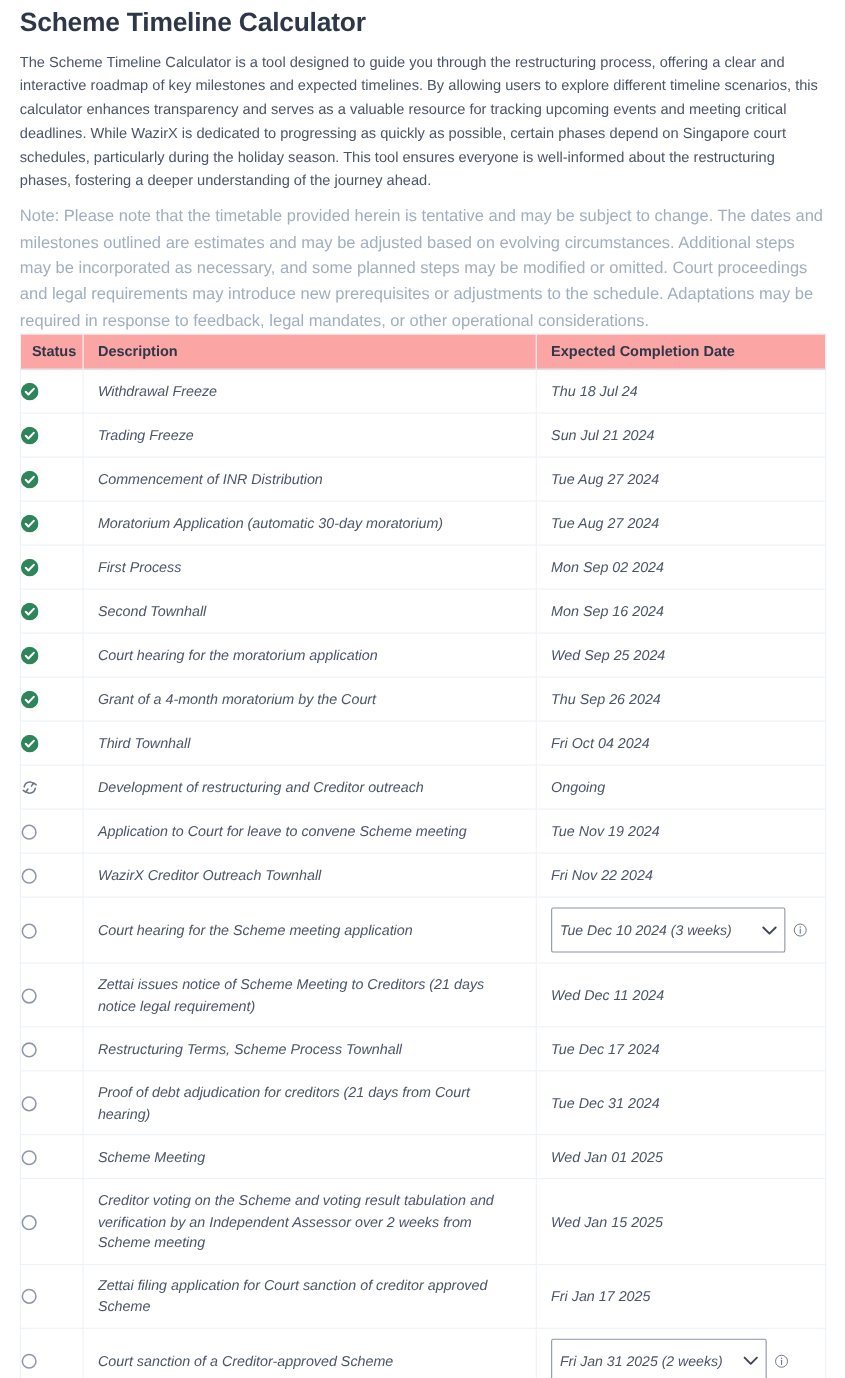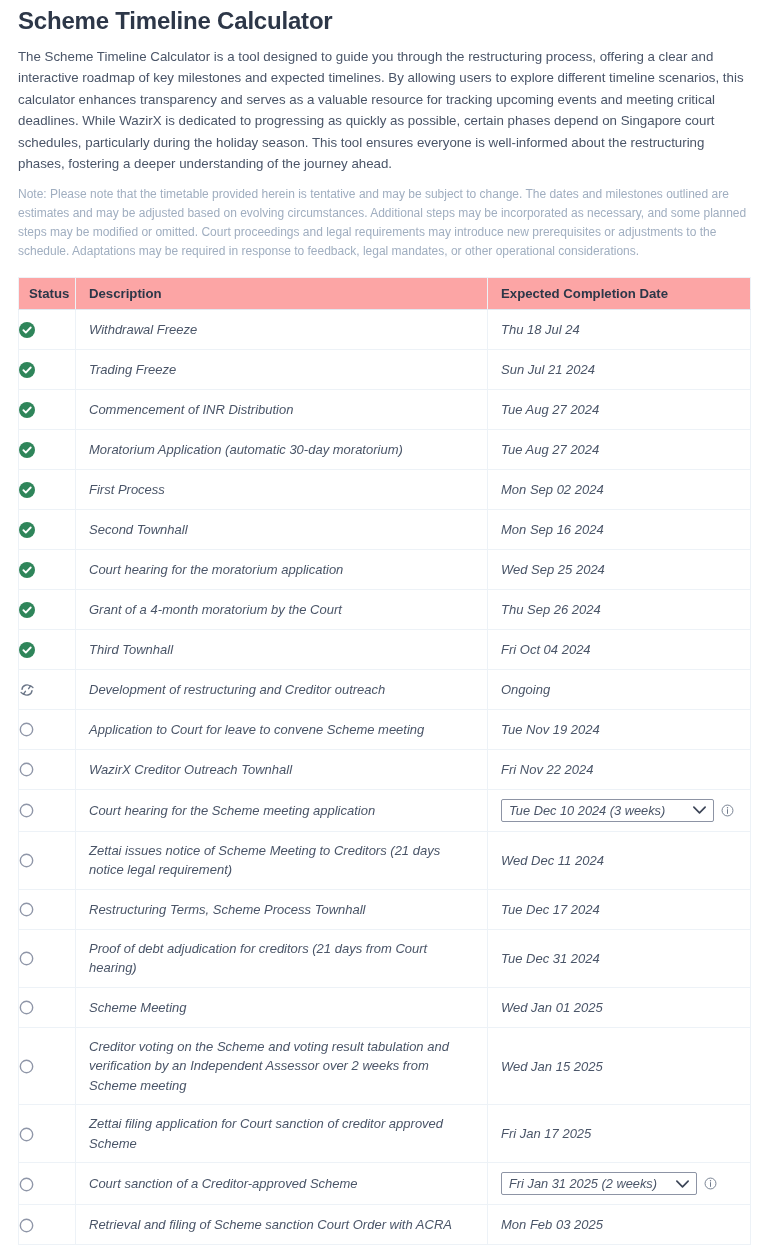--- a/index.html
+++ b/index.html
@@ -28,24 +28,24 @@
     line-height: 1.2;
   }
   .intro {
     font-size: 13.3px;
     line-height: 1.62;
     color: #4a5568;
     margin: 0 0 10px 0;
     text-align: left;
   }
   .note {
-    font-size: 12px;
+    font-size: 15px;
     line-height: 1.58;
     color: #a0aec0;
-    margin: 0 0 16px 0;
+    margin: 0 0 0 0;
   }
   table.timeline {
     width: 732px;
     border-collapse: collapse;
     table-layout: fixed;
     border: 1px solid #e2e8f0;
     font-size: 13px;
   }
   table.timeline th,
   table.timeline td {
@@ -108,21 +108,21 @@
     display: inline-flex;
     align-items: center;
     justify-content: space-between;
     gap: 10px;
     border: 1px solid #8d94a5;
     border-radius: 2px;
     background: #ffffff;
     color: #4a5568;
     font-size: 12.8px;
     font-family: "Liberation Sans", sans-serif;
-    height: 23px;
+    height: 41px;
     padding: 0 6px 0 7px;
     white-space: nowrap;
     cursor: pointer;
   }
   .fake-select .chev {
     display: inline-block;
     line-height: 0;
     flex: 0 0 auto;
   }
   .info-icon {

